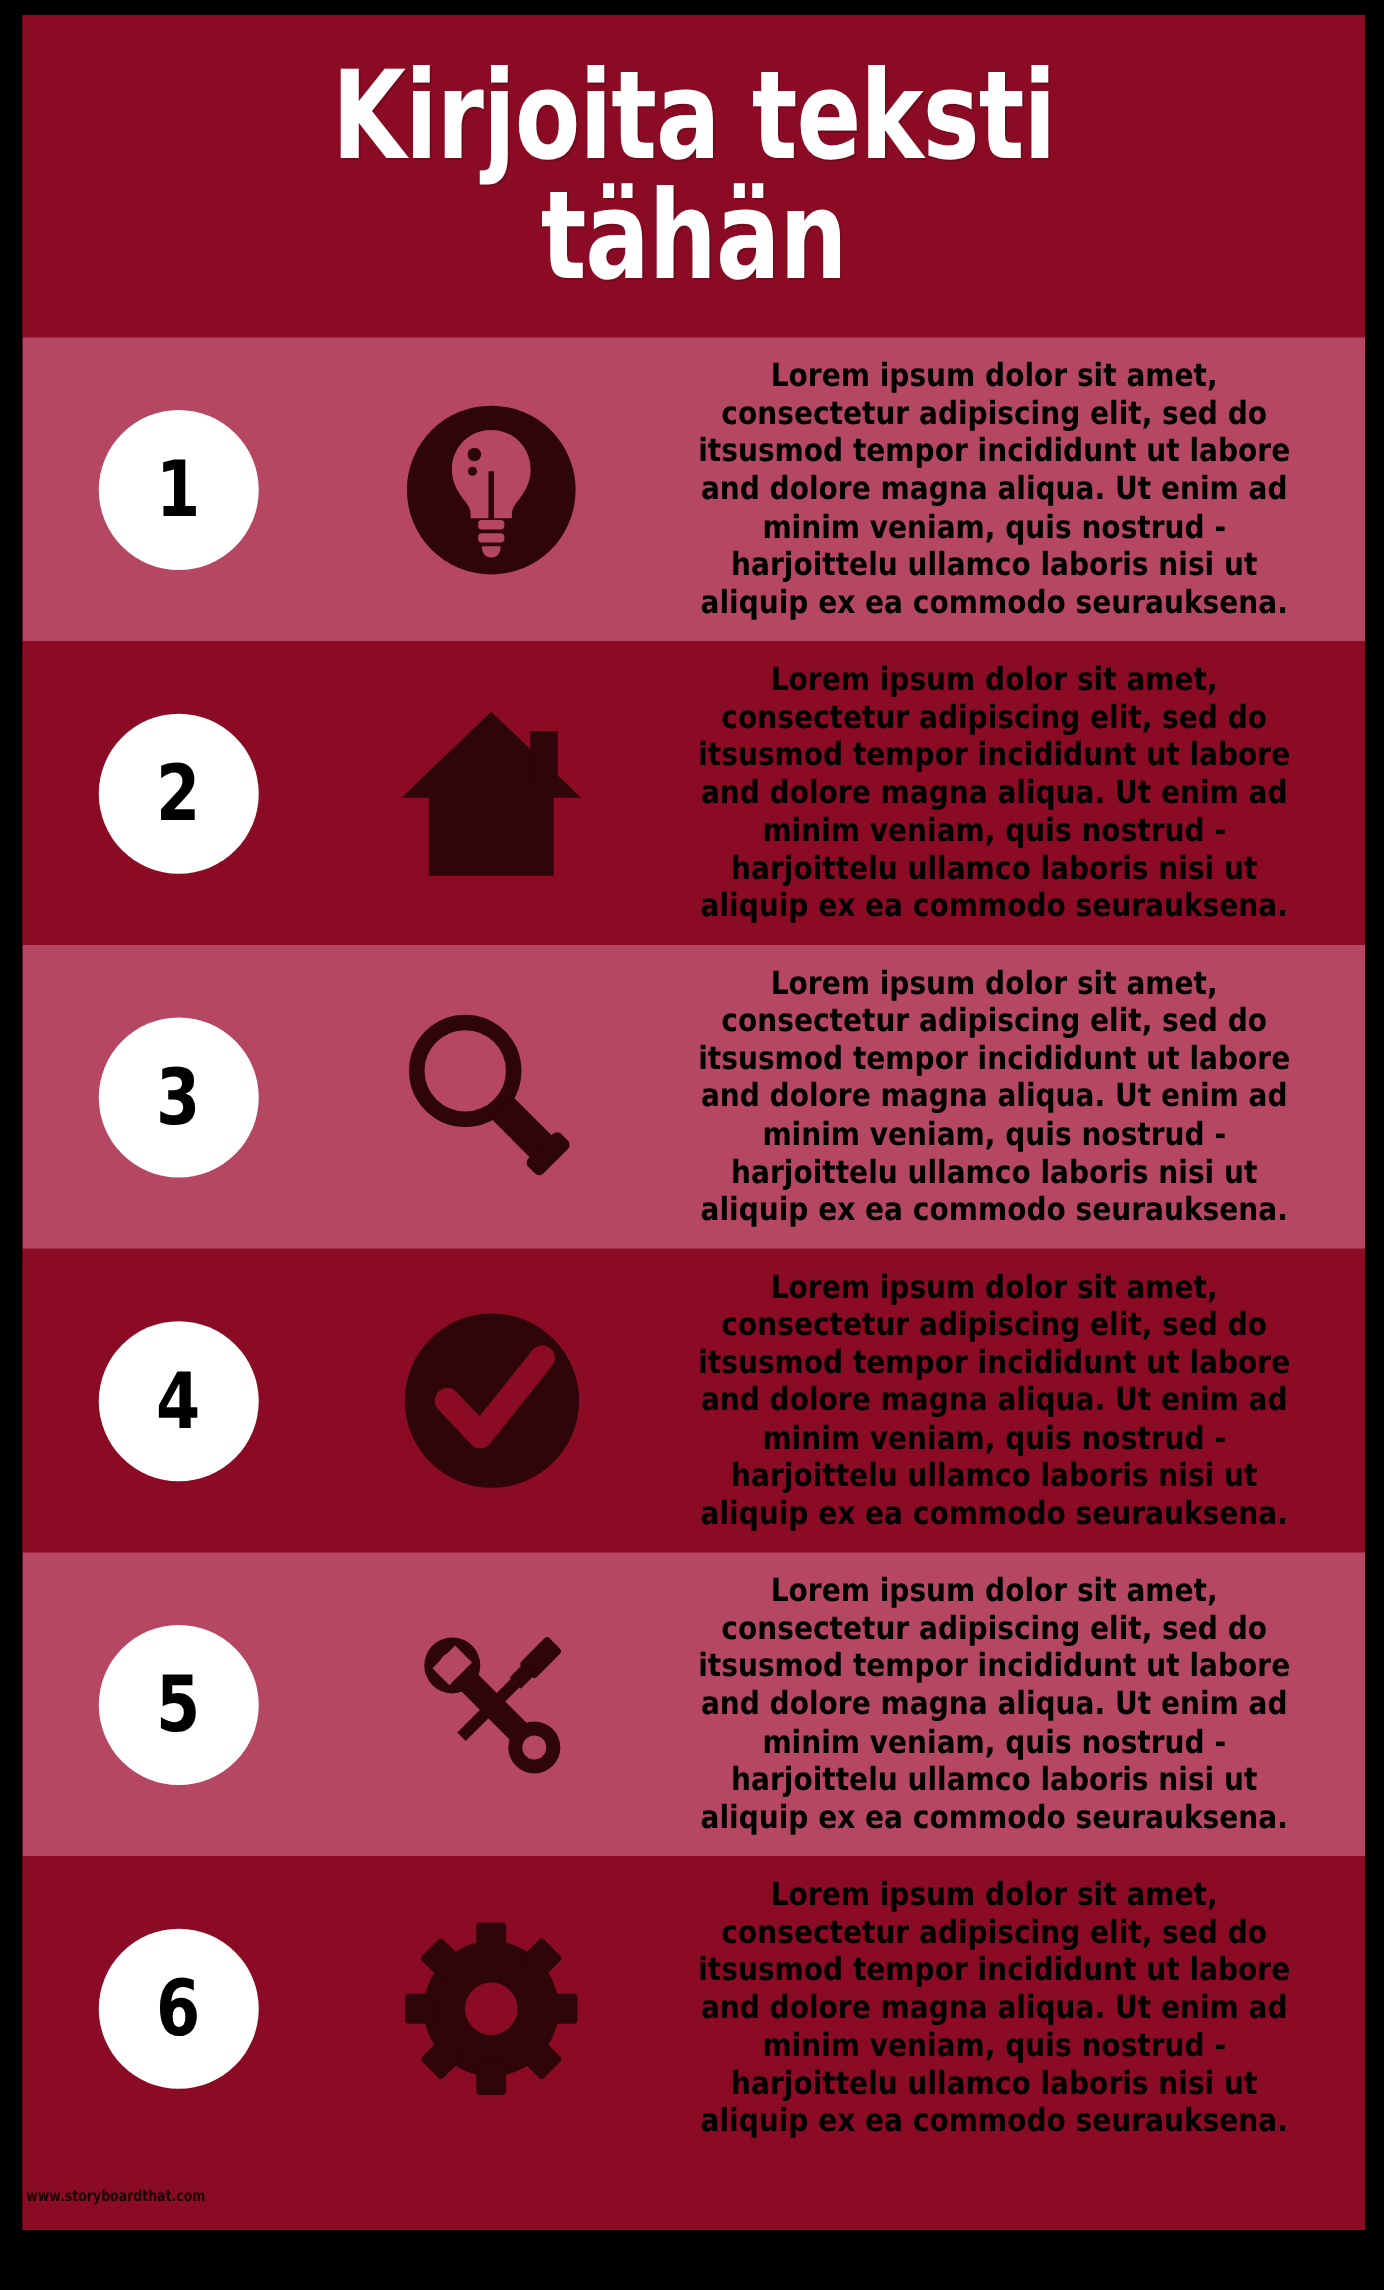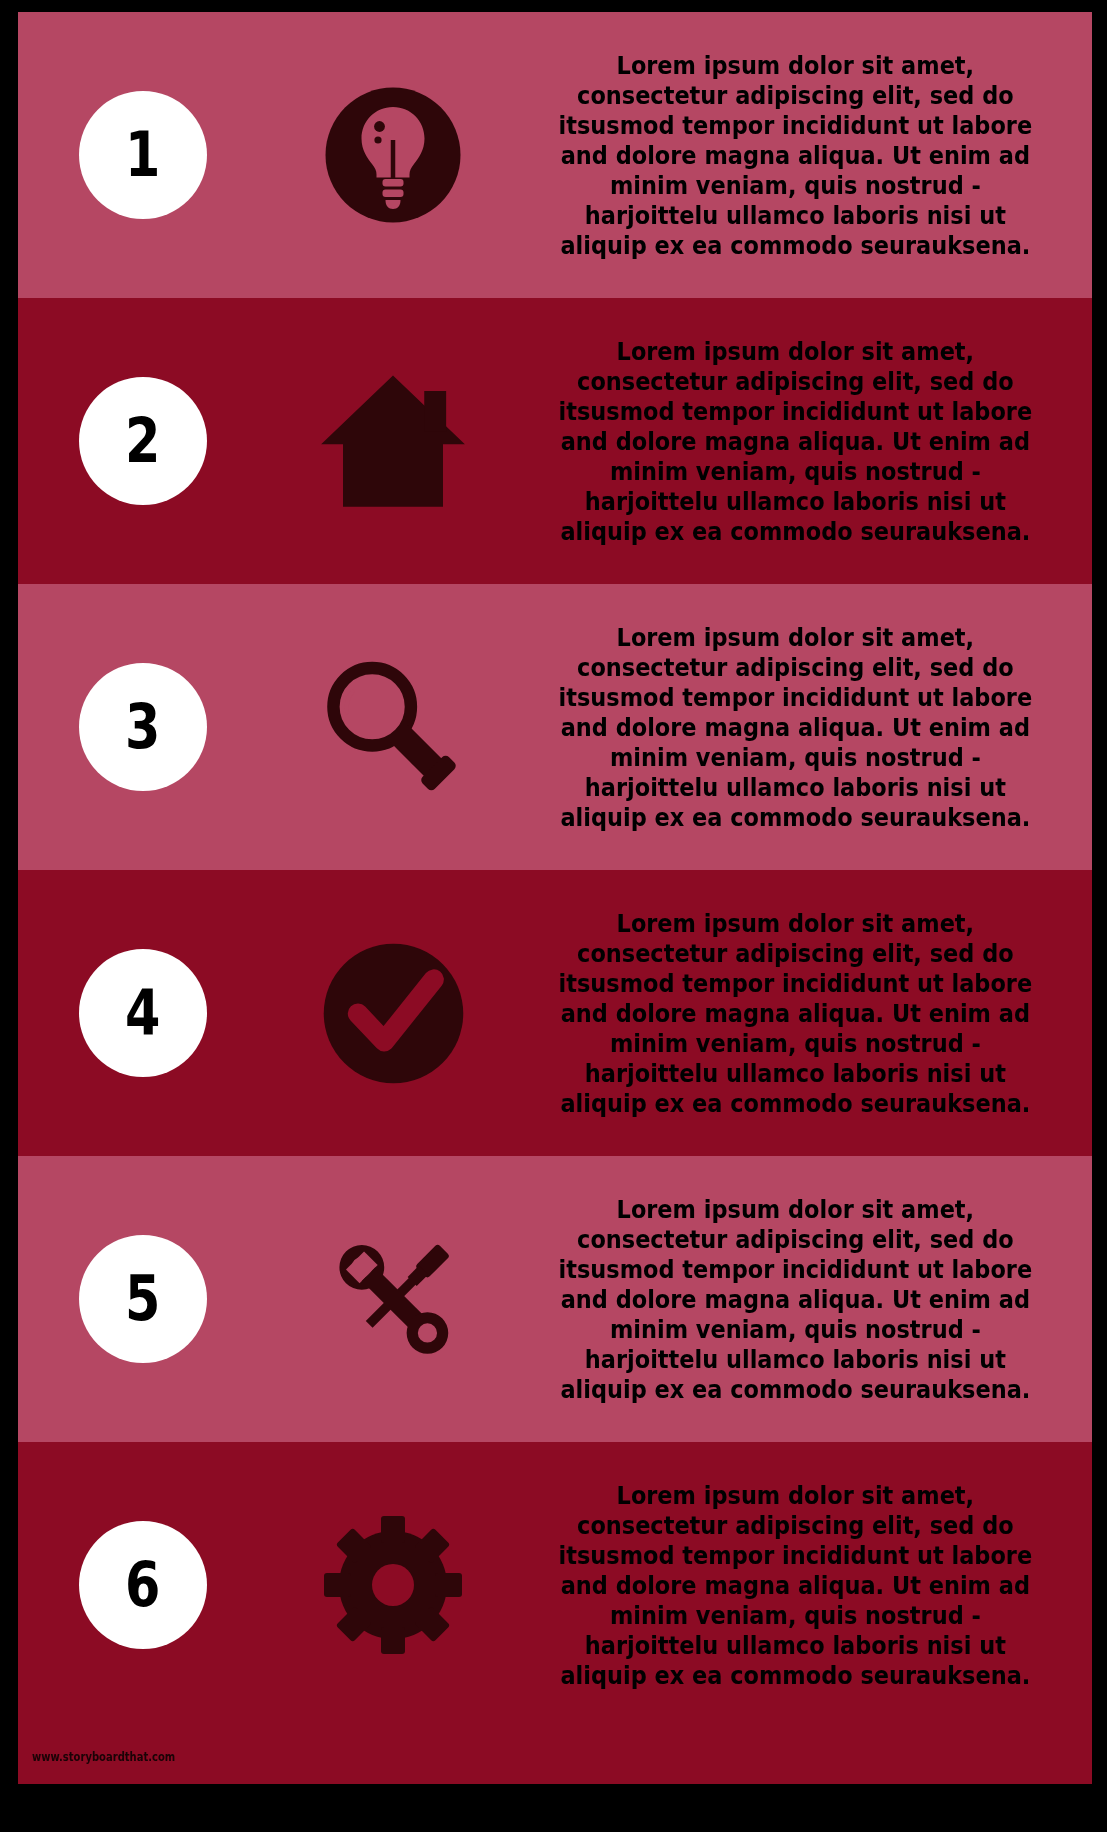--- a/index.html
+++ b/index.html
@@ -126,21 +126,21 @@
 
   
   .footer {
     flex: 0 0 auto;
     height: 56px;
     background: #8c0b24;
     position: relative;
     display: flex;
     align-items: center;
     justify-content: space-between;
-    padding: 0 22px 0 14px;
+    padding: 0 22px 0 3px;
     box-sizing: border-box;
   }
   .footer-url {
     color: #1a0306;
     font-family: "DejaVu Sans", sans-serif;
     font-weight: bold;
     font-size: 12.5px;
     transform: scaleX(0.8);
     transform-origin: left center;
     letter-spacing: 0px;
@@ -161,20 +161,24 @@
   }
   .brand-text .b1 { color: #121212; font-weight: normal; }
   .brand-text .b2 { color: #9e9e9e; font-weight: bold; }
 </style>
 </head>
 <body>
 
 <div id="poster">
   <div id="poster-inner">
 
+    <div class="header">
+      <div class="header-title">Kirjoita teksti
+tähän</div>
+    </div>
 
     <div class="rows">
 
       <div class="row light">
         <div class="num-wrap">
           <div class="num-circle">
             <span>1</span>
           </div>
         </div>
         <div class="icon-wrap">

